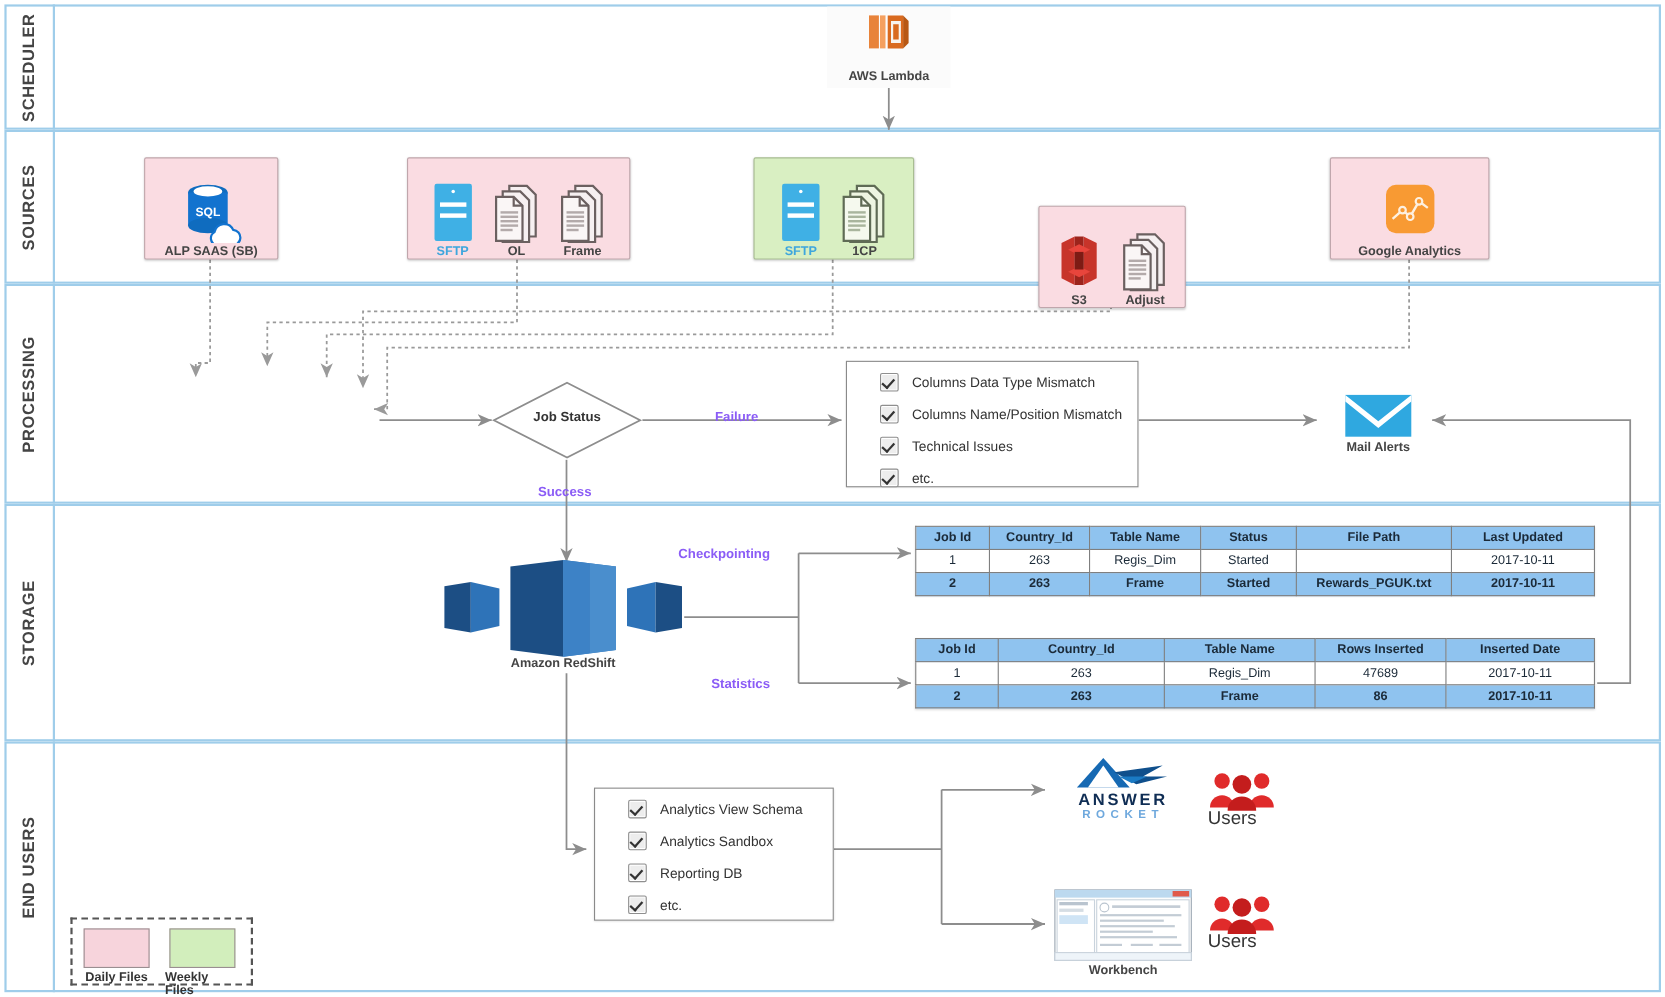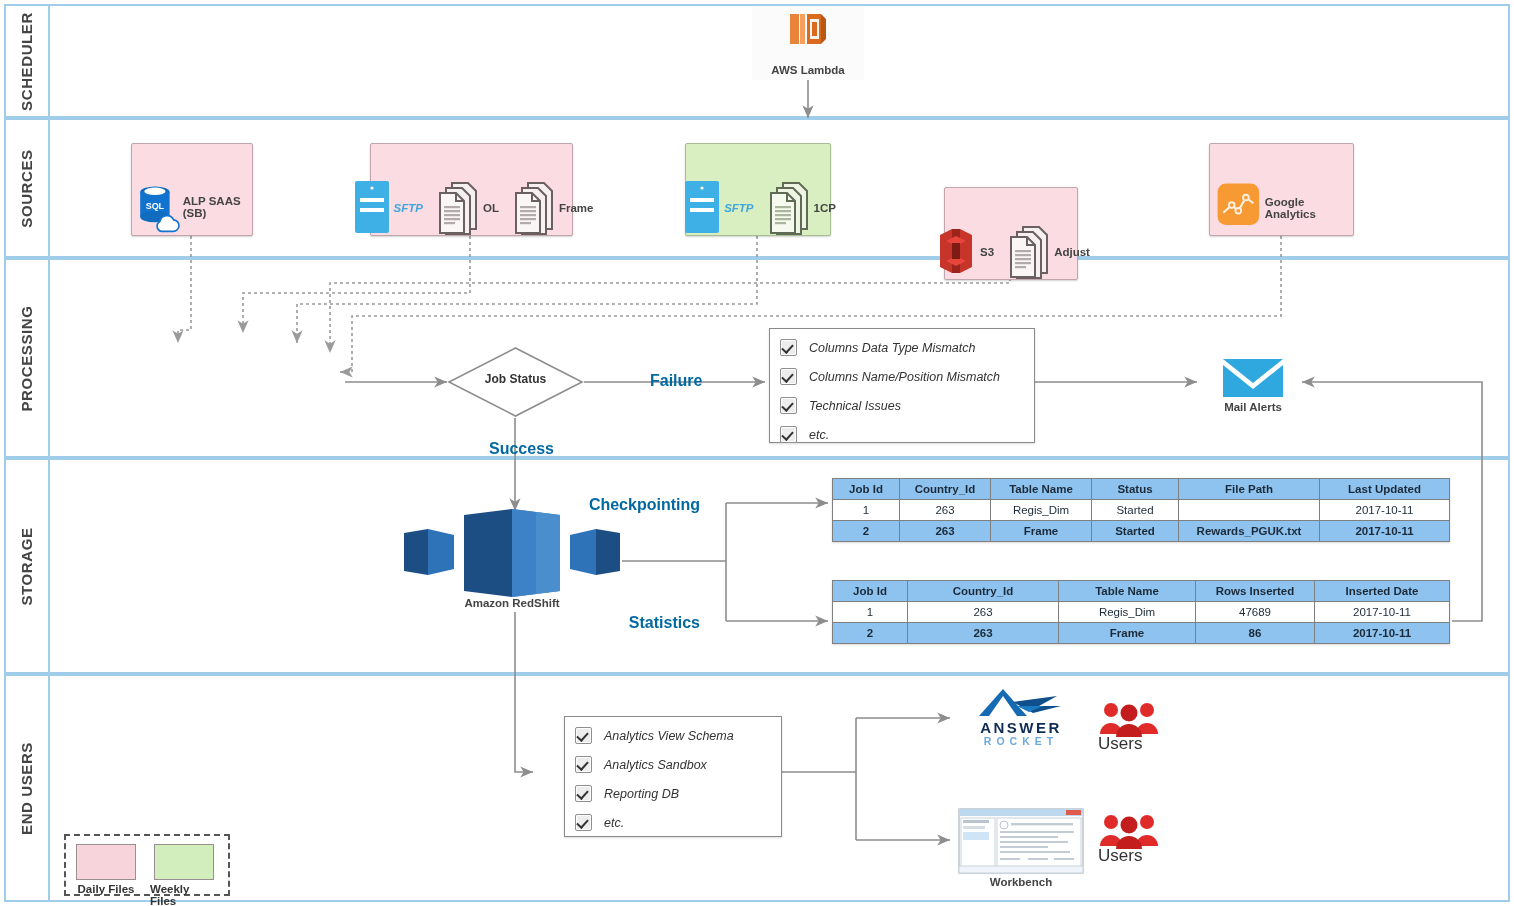--- a/index.html
+++ b/index.html
@@ -13,29 +13,29 @@
   .lane-label span{transform:rotate(-90deg);white-space:nowrap;font-size:15px;font-weight:bold;
                    color:#444;letter-spacing:.6px;}
 
   
   .srcbox{position:absolute;box-sizing:border-box;border:1px solid #b9a3a8;border-radius:2px;
           display:flex;flex-direction:column;align-items:center;justify-content:flex-start;
           box-shadow:0 1px 2px rgba(0,0,0,.18);}
   .srcbox.daily{background:#fadce2;border-color:#c0a6ac;}
   .srcbox.weekly{background:#d9efc2;border-color:#a8bd92;}
   .srcbox .row{display:flex;align-items:flex-end;gap:12px;height:100%;padding-top:6px;}
-  .srccell{display:flex;flex-direction:row;align-items:center;}
+  .srccell{display:flex;flex-direction:column;align-items:center;}
   .srccell .cap{font-size:11.5px;color:#444;margin-top:2px;font-weight:bold;}
-  .srccell .cap.blue{color:#3ea6dd;font-style:italic;}
+  .srccell .cap.blue{color:#3ea6dd;}
 
   .plain-label{position:absolute;font-size:11.5px;color:#444;text-align:center;font-weight:bold;}
 
   
   .panel{position:absolute;box-sizing:border-box;background:#fff;border:1px solid #8a8a8a;
-         box-shadow:0 1px 2px rgba(0,0,0,.14);padding:10px 0 0 10px;font-style:italic;}
+         box-shadow:0 1px 2px rgba(0,0,0,.14);padding:10px 0 0 30px;}
   .panel .item{display:flex;align-items:center;margin-bottom:12px;}
   .panel .item .lbl{font-size:12.5px;color:#333;margin-left:12px;}
   .cbx{width:15px;height:15px;border:1px solid #8f8f8f;background:#ededed;border-radius:2px;
        position:relative;flex:none;box-shadow:inset 0 0 0 1px #fff;}
   .cbx:after{content:"";position:absolute;left:3px;top:2px;width:5px;height:9px;
              border:solid #333;border-width:0 2px 2px 0;transform:rotate(42deg);}
 
   
   table.dt{position:absolute;border-collapse:collapse;background:#fff;
            box-shadow:0 1px 2px rgba(0,0,0,.15);}
@@ -48,21 +48,21 @@
   
   #legend{position:absolute;border:2px dashed #555;background:#fff;box-sizing:border-box;
           display:flex;align-items:flex-start;gap:14px;padding:8px 10px 4px 10px;}
   .lg{display:flex;flex-direction:column;align-items:center;}
   .lg .sw{width:58px;height:34px;border:1px solid #9a8e91;}
   .lg .sw.pink{background:#f7d4dc;}
   .lg .sw.green{background:#d2eebc;}
   .lg .t{font-size:11.5px;color:#333;margin-top:3px;font-weight:bold;}
 
   svg.wires{position:absolute;left:0;top:0;width:1514px;height:906px;pointer-events:none;}
-  .edge-label{position:absolute;font-size:16px;color:#0369a1;font-weight:bold;white-space:nowrap;}
+  .edge-label{position:absolute;font-size:12px;color:#8b5cf6;font-weight:bold;white-space:nowrap;}
 
   
   .ico{display:block;}
   .users-cap{font-size:17px;color:#333;font-weight:normal;margin-top:-4px;}
   .ar-wrap{position:absolute;display:flex;flex-direction:column;align-items:center;}
   .ar-t1{font-size:15px;font-weight:bold;letter-spacing:2.5px;color:#0f2d54;line-height:1;}
   .ar-t2{font-size:10.5px;font-weight:bold;letter-spacing:5px;color:#6ea8dd;line-height:1;margin-top:1px;}
 </style>
 </head>
 <body>
@@ -406,21 +406,21 @@
       <tr class="even">
         <td>2</td>
         <td>263</td>
         <td>Frame</td>
         <td>86</td>
         <td>2017-10-11</td>
       </tr>
     </tbody>
   </table>
 
-  <div class="panel" style="left:540px;top:716px;width:218px;height:121px;margin-left:24px;">
+  <div class="panel" style="left:540px;top:716px;width:218px;height:121px;">
     <div class="item">
       <span class="cbx"></span>
       <span class="lbl">Analytics View Schema</span>
     </div>
     <div class="item">
       <span class="cbx"></span>
       <span class="lbl">Analytics Sandbox</span>
     </div>
     <div class="item">
       <span class="cbx"></span>

